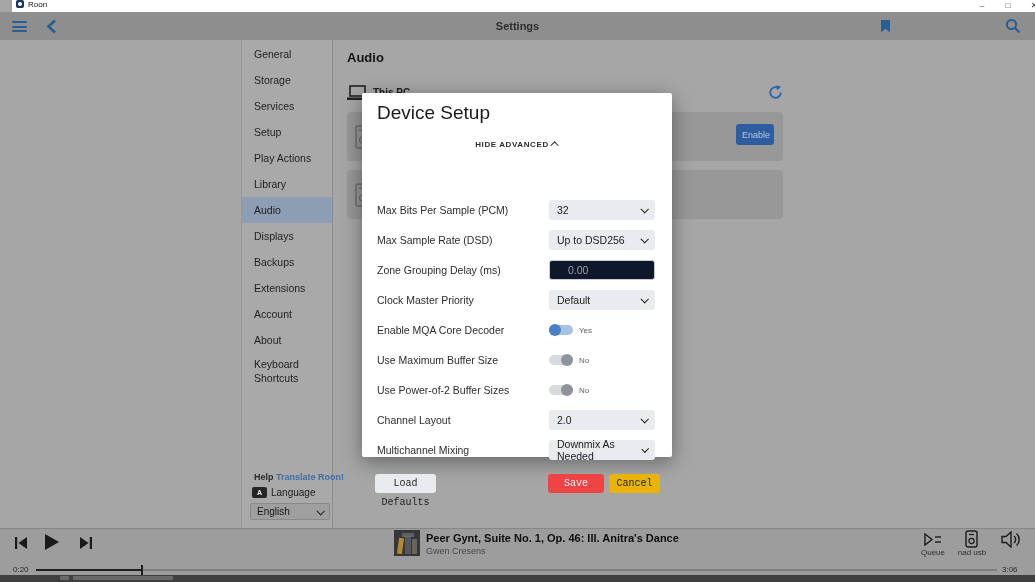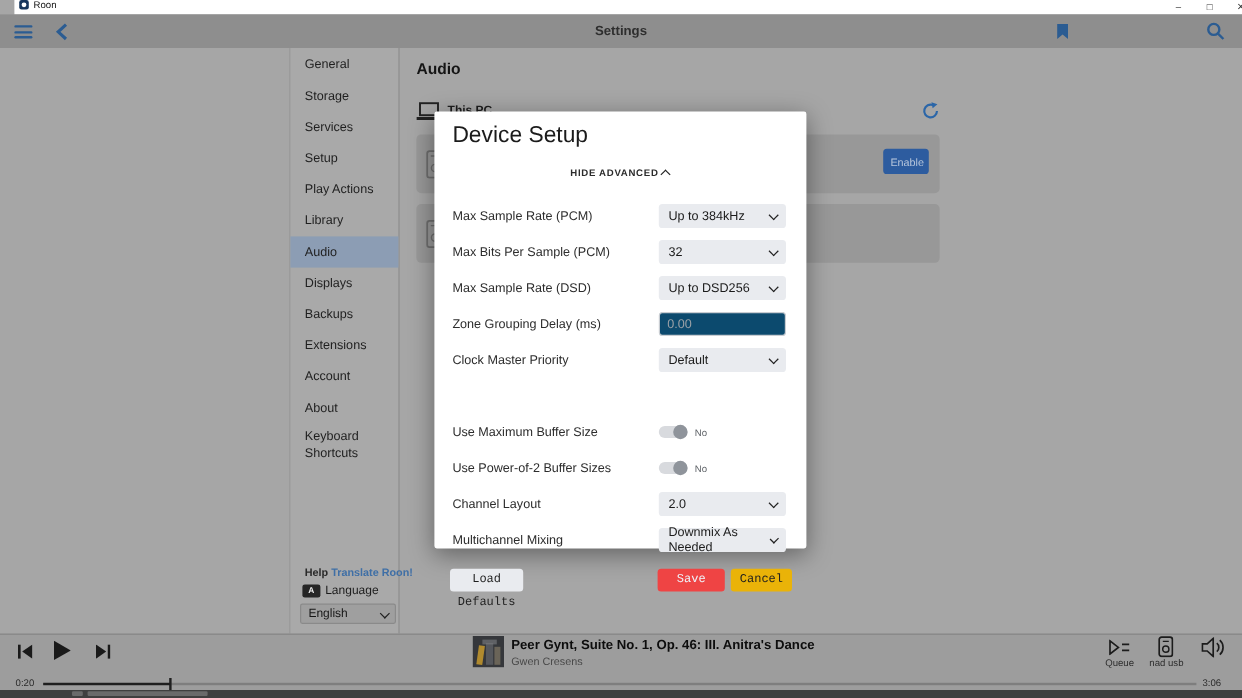--- a/index.html
+++ b/index.html
@@ -63,22 +63,22 @@
   .modal{position:absolute;left:362px;top:93px;width:310px;height:364px;background:#ffffff;
     border-radius:2px;box-shadow:0 5px 20px rgba(0,0,0,0.40);z-index:10;}
   .modal-title{position:absolute;left:15px;top:9px;font-size:19px;font-weight:500;color:#1b1b1b;}
   .adv-toggle{position:absolute;left:0;right:0;top:47px;text-align:center;font-size:8px;
     letter-spacing:.6px;font-weight:700;color:#2b2b2b;cursor:pointer;}
   .mrow{position:absolute;left:15px;right:17px;height:20px;display:flex;align-items:center;justify-content:space-between;}
   .mrow .lbl{font-size:10.5px;color:#2d2d2d;}
   .dd{width:106px;height:20px;background:#e9ebef;border-radius:3px;display:flex;align-items:center;
     padding:0 8px;box-sizing:border-box;font-size:10.5px;color:#1b1b1b;cursor:pointer;}
   .dd .chev{margin-left:auto;}
-  .txt-input{width:106px;height:20px;box-sizing:border-box;background:#0c4a6e;border:1px solid #c9cdd2;
-    border-radius:3px;font-size:10.5px;color:#9aa0a6;padding:0 6px;font-family:inherit;}
+  .txt-input{width:106px;height:20px;box-sizing:border-box;background:#0f172a;border:1px solid #c9cdd2;
+    border-radius:3px;font-size:10.5px;color:#9aa0a6;padding:0 18px;font-family:inherit;}
   .tg-wrap{width:106px;display:flex;align-items:center;}
   .toggle{position:relative;width:24px;height:12px;cursor:pointer;}
   .toggle .track{position:absolute;left:0;right:0;top:1px;bottom:1px;border-radius:6px;}
   .toggle .knob{position:absolute;width:12px;height:12px;border-radius:50%;top:0;}
   .toggle.on .track{background:#a5c2e6;}
   .toggle.on .knob{left:0;background:#4a80c8;}
   .toggle.off .track{background:#d8dade;}
   .toggle.off .knob{right:0;background:#8f949b;}
   .tg-label{font-size:8px;color:#5f6368;margin-left:6px;}
   .btn{height:19px;line-height:19px;border:none;border-radius:3px;font-size:10px;
@@ -193,27 +193,20 @@
     </svg>
   </div>
 </div>
 
 <div class="modal">
   <div class="modal-title">Device Setup</div>
   <div class="adv-toggle">
     <span>HIDE ADVANCED</span><span class="chev-up"></span>
   </div>
 
-  <div class="mrow" style="top:77px;">
-    <span class="lbl">Max Sample Rate (PCM)</span>
-    <div class="dd">
-      <span>Up to 384kHz</span>
-      <span class="chev"></span>
-    </div>
-  </div>
 
   <div class="mrow" style="top:107px;">
     <span class="lbl">Max Bits Per Sample (PCM)</span>
     <div class="dd">
       <span>32</span>
       <span class="chev"></span>
     </div>
   </div>
 
   <div class="mrow" style="top:137px;">
@@ -230,20 +223,30 @@
   </div>
 
   <div class="mrow" style="top:197px;">
     <span class="lbl">Clock Master Priority</span>
     <div class="dd">
       <span>Default</span>
       <span class="chev"></span>
     </div>
   </div>
 
+  <div class="mrow" style="top:227px;">
+    <span class="lbl">Enable MQA Core Decoder</span>
+    <div class="tg-wrap">
+      <div class="toggle on">
+        <span class="track"></span>
+          <span class="knob"></span>
+      </div>
+      <span class="tg-label">Yes</span>
+    </div>
+  </div>
 
   <div class="mrow" style="top:257px;">
     <span class="lbl">Use Maximum Buffer Size</span>
     <div class="tg-wrap">
       <div class="toggle off">
         <span class="track"></span>
           <span class="knob"></span>
       </div>
       <span class="tg-label">No</span>
     </div>

